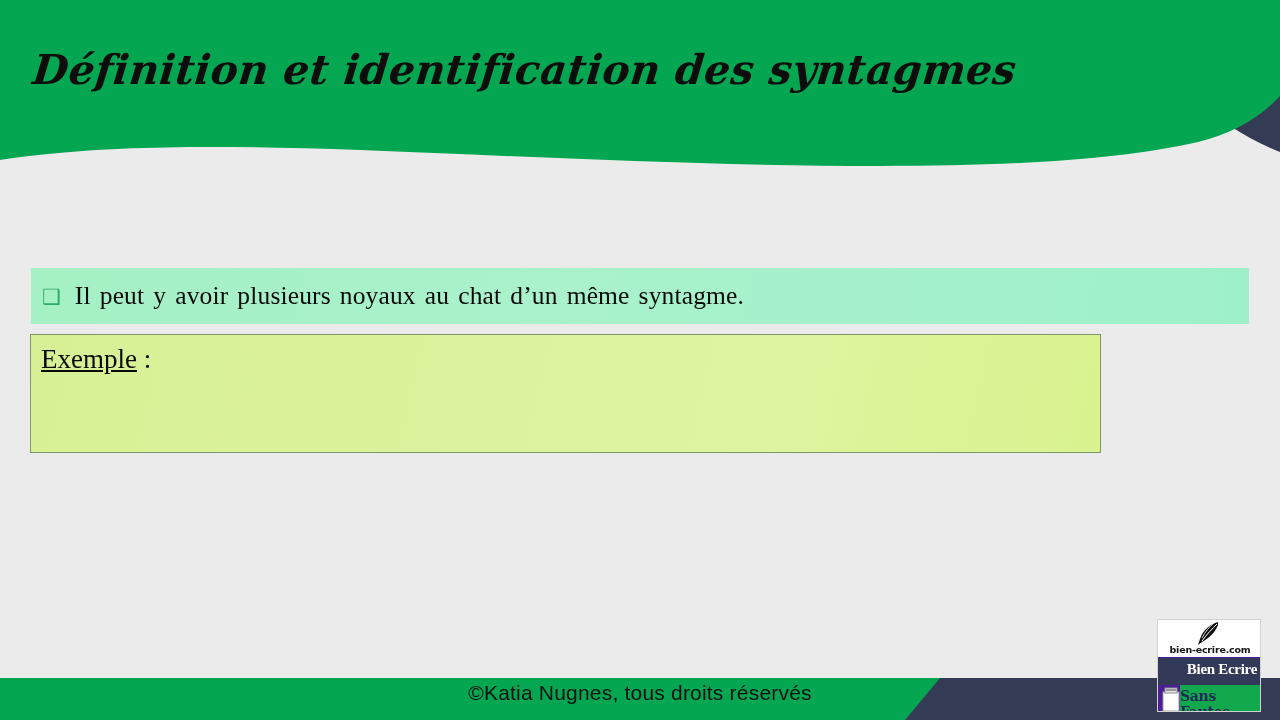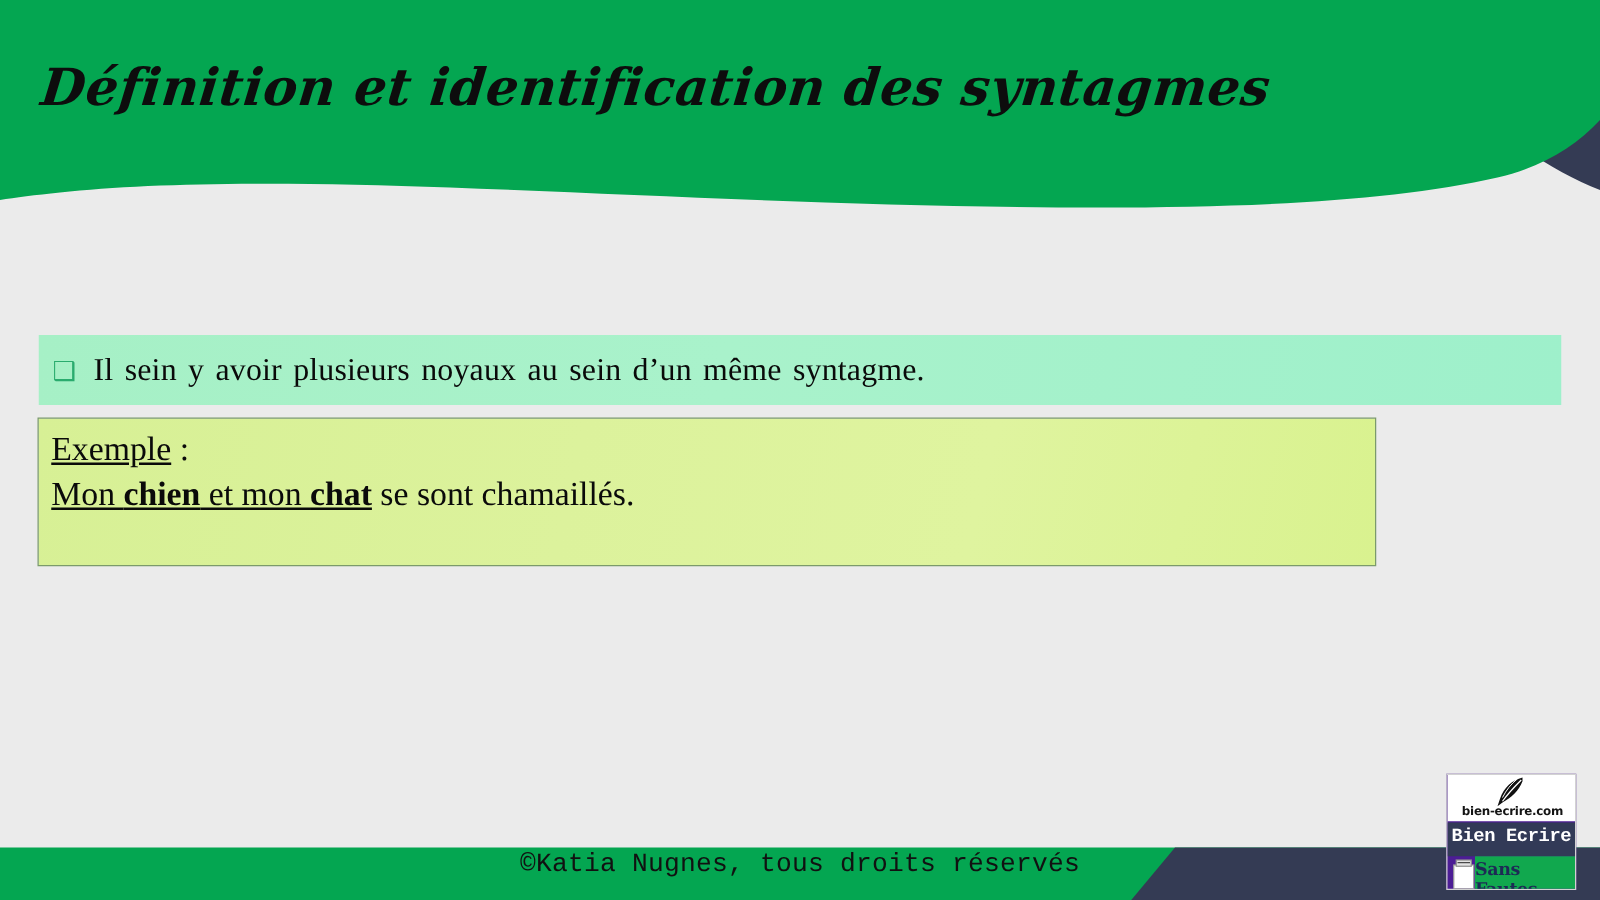--- a/index.html
+++ b/index.html
@@ -140,21 +140,21 @@
     height: 60px;
     z-index: 2;
   }
   .footer-text {
     position: absolute;
     left: 0;
     top: 681px;
     width: 1280px;
     text-align: center;
     z-index: 6;
-    font-family: Liberation Mono, monospace;
+    font-family: Liberation Sans, sans-serif;
     font-size: 21px;
     color: #111111;
     letter-spacing: 0.2px;
   }
 
   
   .logo {
     position: absolute;
     left: 1157px;
     top: 619px;
@@ -195,21 +195,21 @@
     left: 0;
     top: 38px;
     width: 104px;
     height: 27px;
     background: #323a57;
   }
   .logo-band-navy .bt {
     position: absolute;
     right: 5px;
     top: 3px;
-    font-family: Liberation Mono, monospace;
+    font-family: Liberation Serif, serif;
     font-size: 15px;
     font-weight: 700;
     color: #ffffff;
     letter-spacing: -0.3px;
   }
   .logo-band-green {
     position: absolute;
     left: 22px;
     top: 65px;
     width: 82px;
@@ -246,31 +246,28 @@
     <path d="M1062,0 L1196,0 C1176,44 1150,88 1112,126 C1096,142 1078,152 1060,158 L1040,120 C1056,100 1070,72 1078,44 C1082,28 1084,12 1062,0 Z" fill="#0b7c3c"></path>
 
     <path d="M0,0 L1280,0 L1280,96 C1260,118 1232,134 1198,142 C1120,160 1010,166 880,166 C700,166 520,156 360,150 C230,145 120,146 48,154 C28,156 12,158 0,160 Z" fill="#04a651"></path>
   </svg>
 
   <div class="slide-title">Définition et identification des syntagmes</div>
 
   <div class="box-statement">
     <div class="stmt-inner">
       <span class="bullet-square">❑</span>
-      <span class="stmt-text">Il sein y avoir plusieurs noyaux au sein d’un même syntagme.</span>
+      <span class="stmt-text">Il peut y avoir plusieurs noyaux au chat d’un même syntagme.</span>
     </div>
   </div>
 
   <div class="box-example">
     <div class="ex-inner">
       <div class="ex-label-line">
         <span class="u">Exemple</span><span> :</span>
-      </div>
-      <div class="ex-sentence">
-        <span class="u"><span>Mon </span><b>chien</b><span> et mon </span><b>chat</b></span><span> se sont chamaillés.</span>
       </div>
     </div>
   </div>
 
   <svg class="footer-deco" viewBox="0 0 1280 60" preserveAspectRatio="none" aria-hidden="true">
     <rect x="0" y="18" width="1280" height="42" fill="#04a651"></rect>
     <path d="M940,18 L1280,18 L1280,60 L905,60 Z" fill="#343b54"></path>
   </svg>
 
   <div class="footer-text">©Katia Nugnes, tous droits réservés</div>

